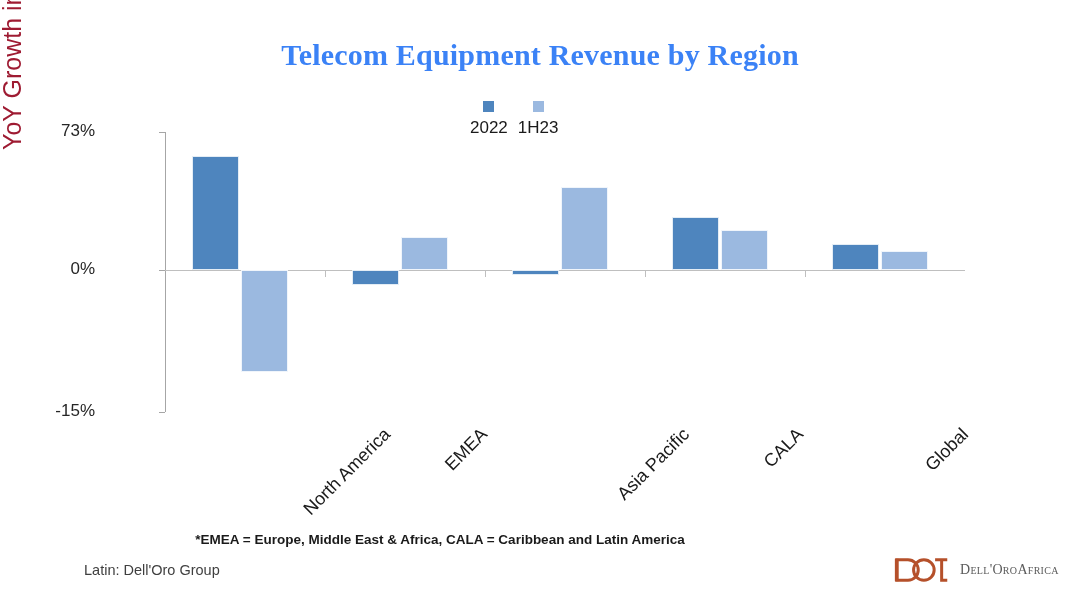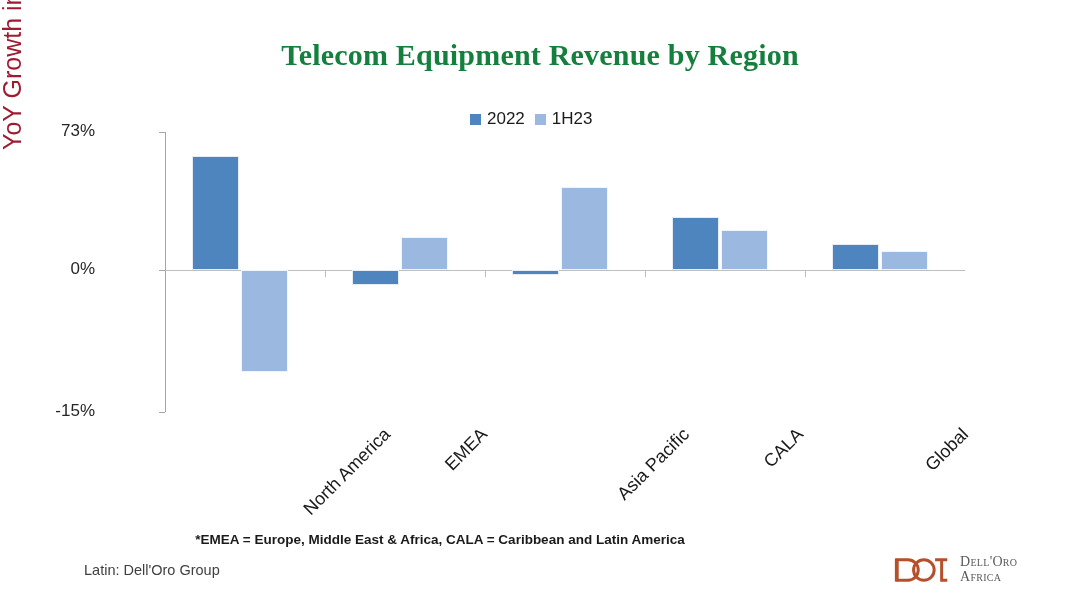--- a/index.html
+++ b/index.html
@@ -8,30 +8,30 @@
     font-family:"Liberation Sans", sans-serif;
     position:relative;
   }
   #slide{position:absolute;inset:0;}
 
   
   .title{
     position:absolute;left:0;top:38px;width:1080px;
     text-align:center;
     font-family:"Liberation Serif", serif;
-    font-weight:bold;font-size:30px;color:#15803d;
+    font-weight:bold;font-size:30px;color:#3b82f6;
     letter-spacing:.2px;
   }
 
   
   .legend{
     position:absolute;left:470px;top:108px;width:220px;height:22px;
     display:flex;align-items:center;gap:10px;
   }
-  .legend-item{display:flex;align-items:center;gap:6px;}
+  .legend-item{display:flex;align-items:center;gap:6px;flex-direction:column;}
   .legend-swatch{width:11px;height:11px;display:inline-block;}
   .legend-label{font-size:17px;color:#1a1a1a;}
 
   
   
   .plot{position:absolute;left:165px;top:132px;width:800px;height:280px;}
   .axis-v{
     position:absolute;left:0;top:0;width:1px;height:280px;background:#a6a6a6;
   }
   .axis-zero{
@@ -79,21 +79,21 @@
     font-size:13.5px;font-weight:bold;color:#1a1a1a;
   }
   .source{
     position:absolute;left:84px;top:562px;
     font-size:14.5px;color:#3f3f3f;
   }
 
   
   .logo{position:absolute;left:893px;top:548px;width:160px;height:44px;display:flex;align-items:center;gap:9px;}
   .logo-mark{width:58px;height:30px;flex:0 0 auto;}
-  .logo-text{display:flex;flex-direction:column;justify-content:center;line-height:1.05;}
+  .logo-text{display:flex;flex-direction:row;justify-content:center;line-height:1.05;}
   .logo-l1,.logo-l2{
     font-family:"Liberation Serif", serif;
     color:#5a5a5a;font-size:14px;letter-spacing:.3px;
   }
   .logo-l1{font-variant:small-caps;}
   .logo-l2{font-variant:small-caps;}
 </style>
 </head>
 <body>
 

